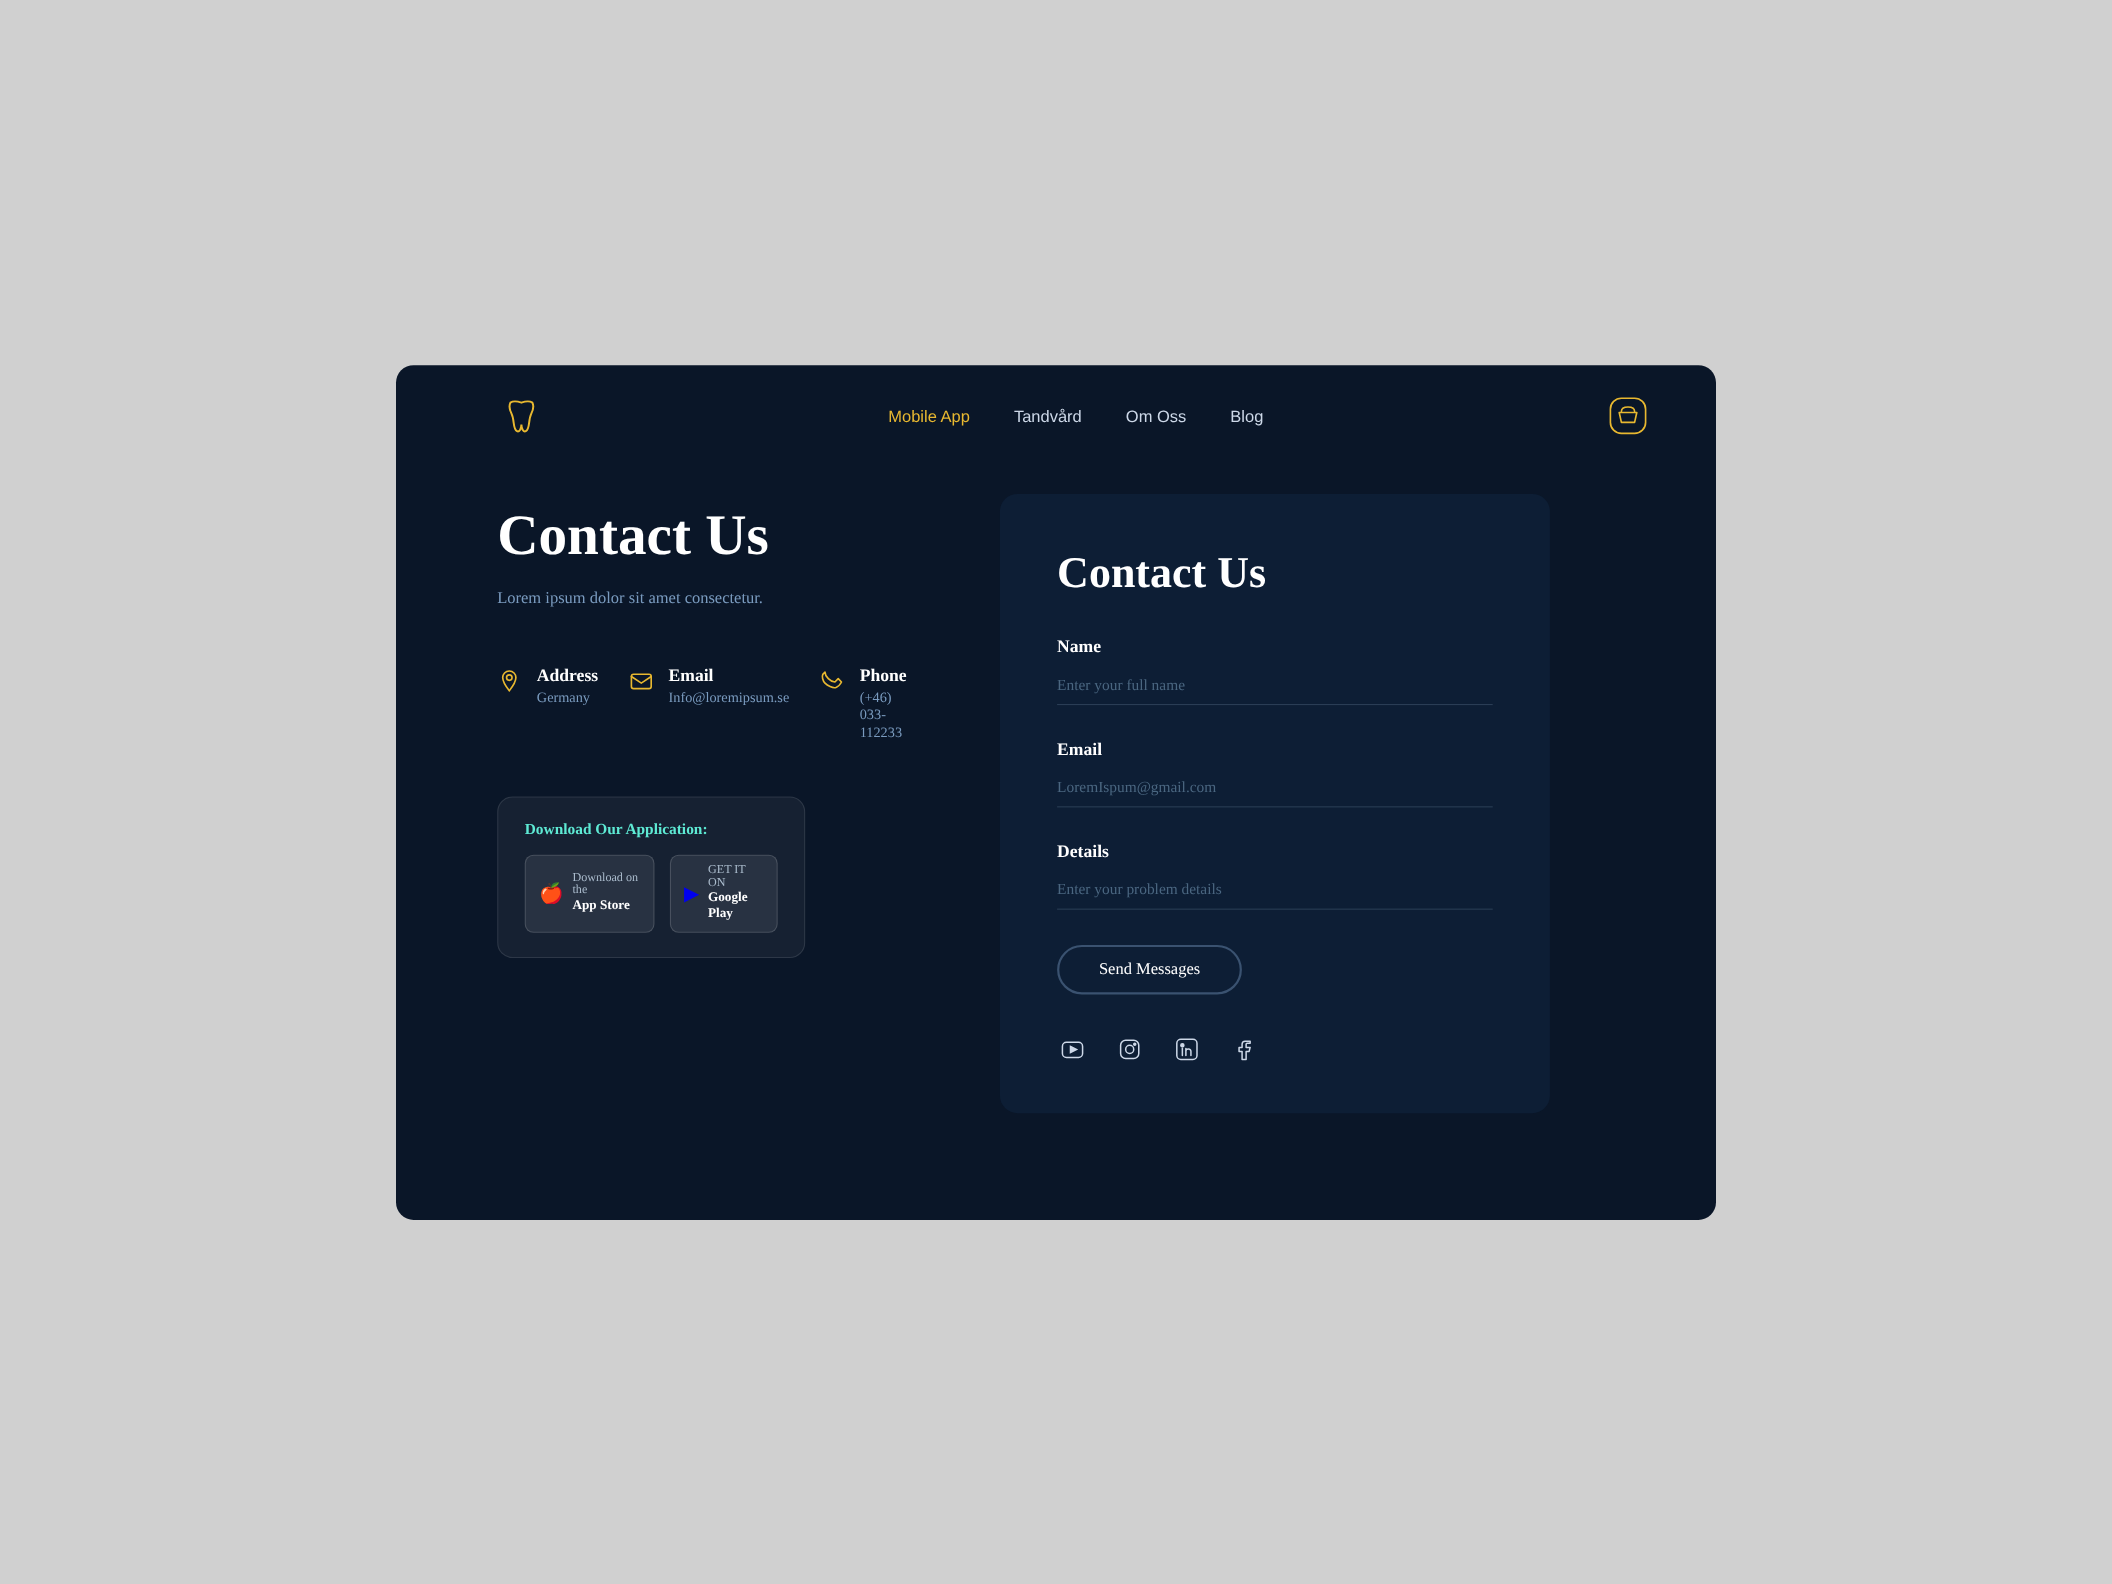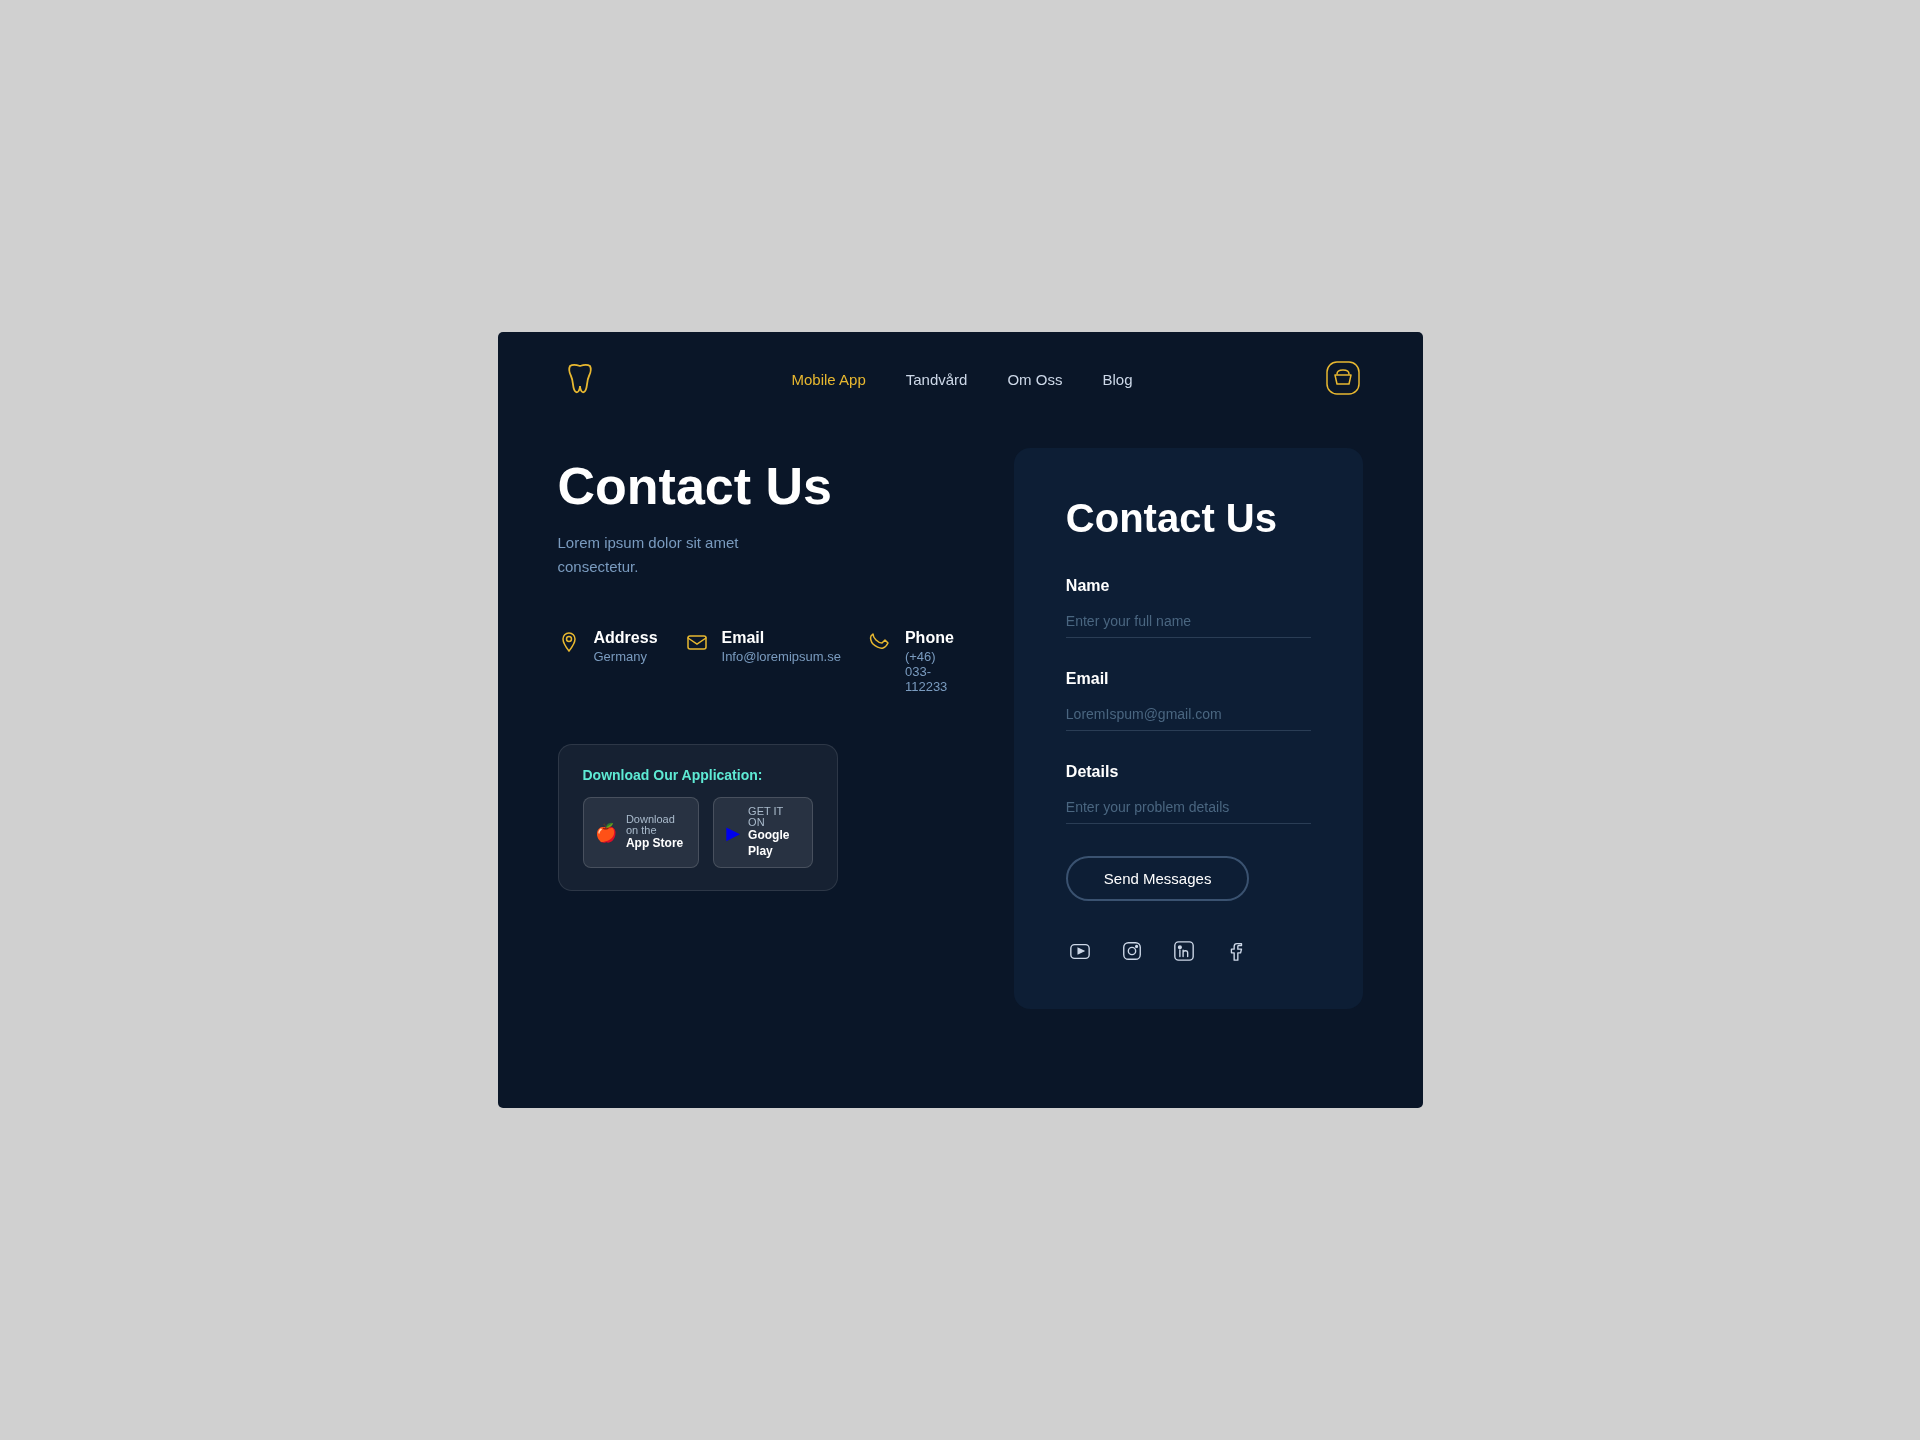--- a/index.html
+++ b/index.html
@@ -7,25 +7,26 @@
     body {
       background: #d0d0d0;
       display: flex;
       justify-content: center;
       align-items: center;
       min-height: 100vh;
       font-family: 'Segoe UI', Arial, sans-serif;
     }
 
     .page-wrapper {
-      width: 925px;
+      width: 1200px;
       background: #0a1628;
-      border-radius: 5px;
+      border-radius: 16px;
       overflow: hidden;
       position: relative;
+      padding-left: 32px;
     }
 
     
     nav {
       display: flex;
       align-items: center;
       justify-content: space-between;
       padding: 24px 60px;
     }
 
@@ -54,22 +55,23 @@
 
     .nav-cart-icon {
       width: 40px;
       height: 40px;
     }
 
     
     .main-content {
       display: flex;
       padding: 20px 60px 60px 60px;
-      gap: 60px;
+      gap: 77px;
       min-height: 680px;
+      font-family: Liberation Serif, serif;
     }
 
     
     .left-panel {
       flex: 0 0 380px;
       padding-top: 10px;
       position: relative;
     }
 
     .page-title {

